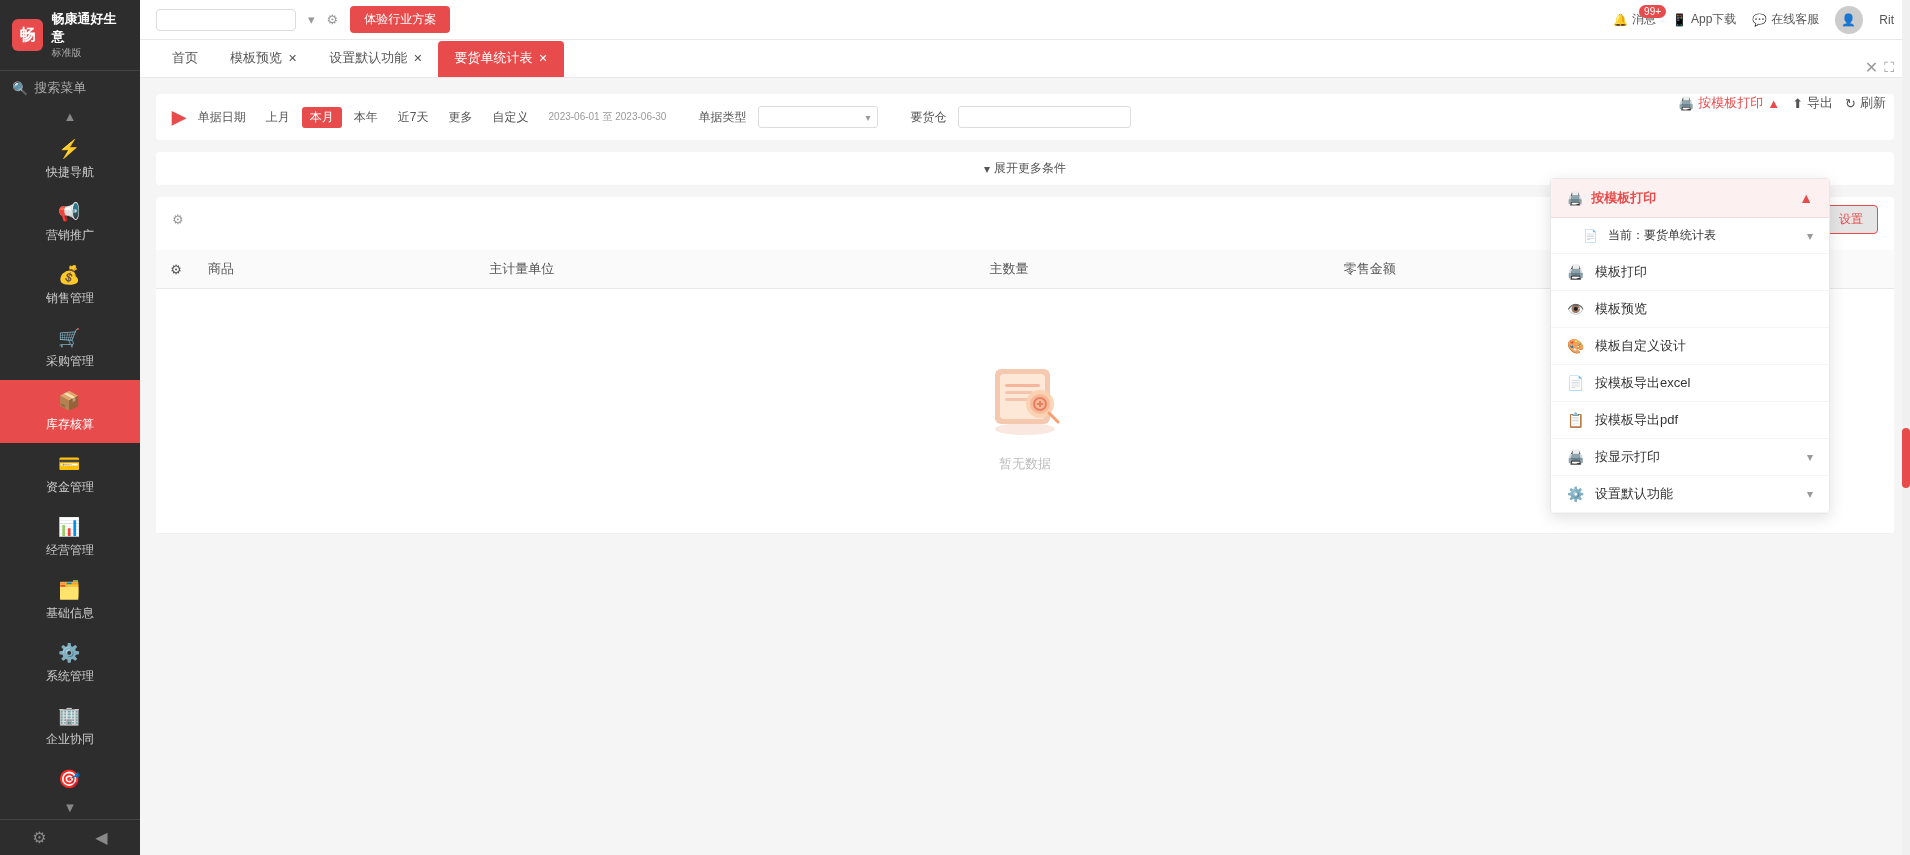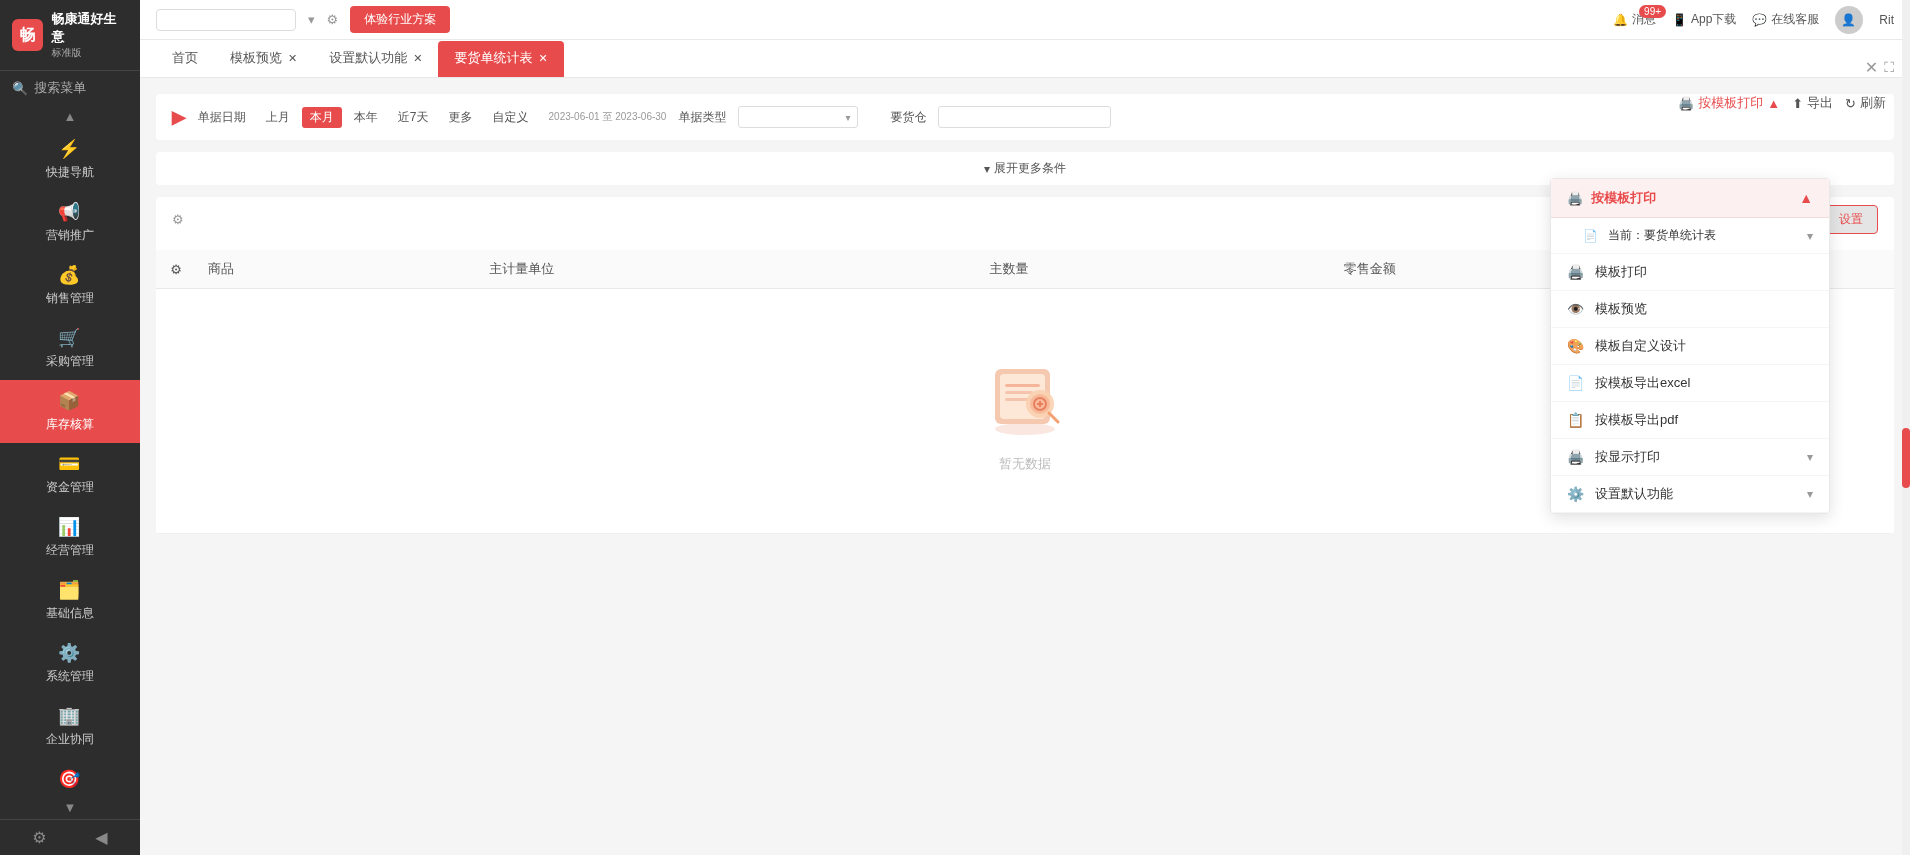--- a/index.html
+++ b/index.html
@@ -167,21 +167,21 @@
     .filter-date-btns { display: flex; gap: 4px; align-items: center; }
     .filter-date-btn {
       padding: 2px 8px; border-radius: 3px; cursor: pointer;
       font-size: 12px; color: #555; border: none; background: none;
     }
     .filter-date-btn.active {
       background: #e84b4b; color: white; border-radius: 3px;
     }
     .filter-date-range { color: #999; font-size: 10px; }
 
-    .filter-type-label { color: #555; font-size: 12px; }
+    .filter-type-label { color: #555; font-size: 12px; margin-left: 20px; }
     .filter-type-select {
       border: 1px solid #ddd; border-radius: 3px;
       padding: 3px 24px 3px 8px; font-size: 12px; color: #555;
       background: white; cursor: pointer; min-width: 120px;
       appearance: none; position: relative;
     }
     .filter-select-wrapper { position: relative; display: inline-block; }
     .filter-select-arrow {
       position: absolute; right: 8px; top: 50%; transform: translateY(-50%);
       color: #999; pointer-events: none; font-size: 10px;

